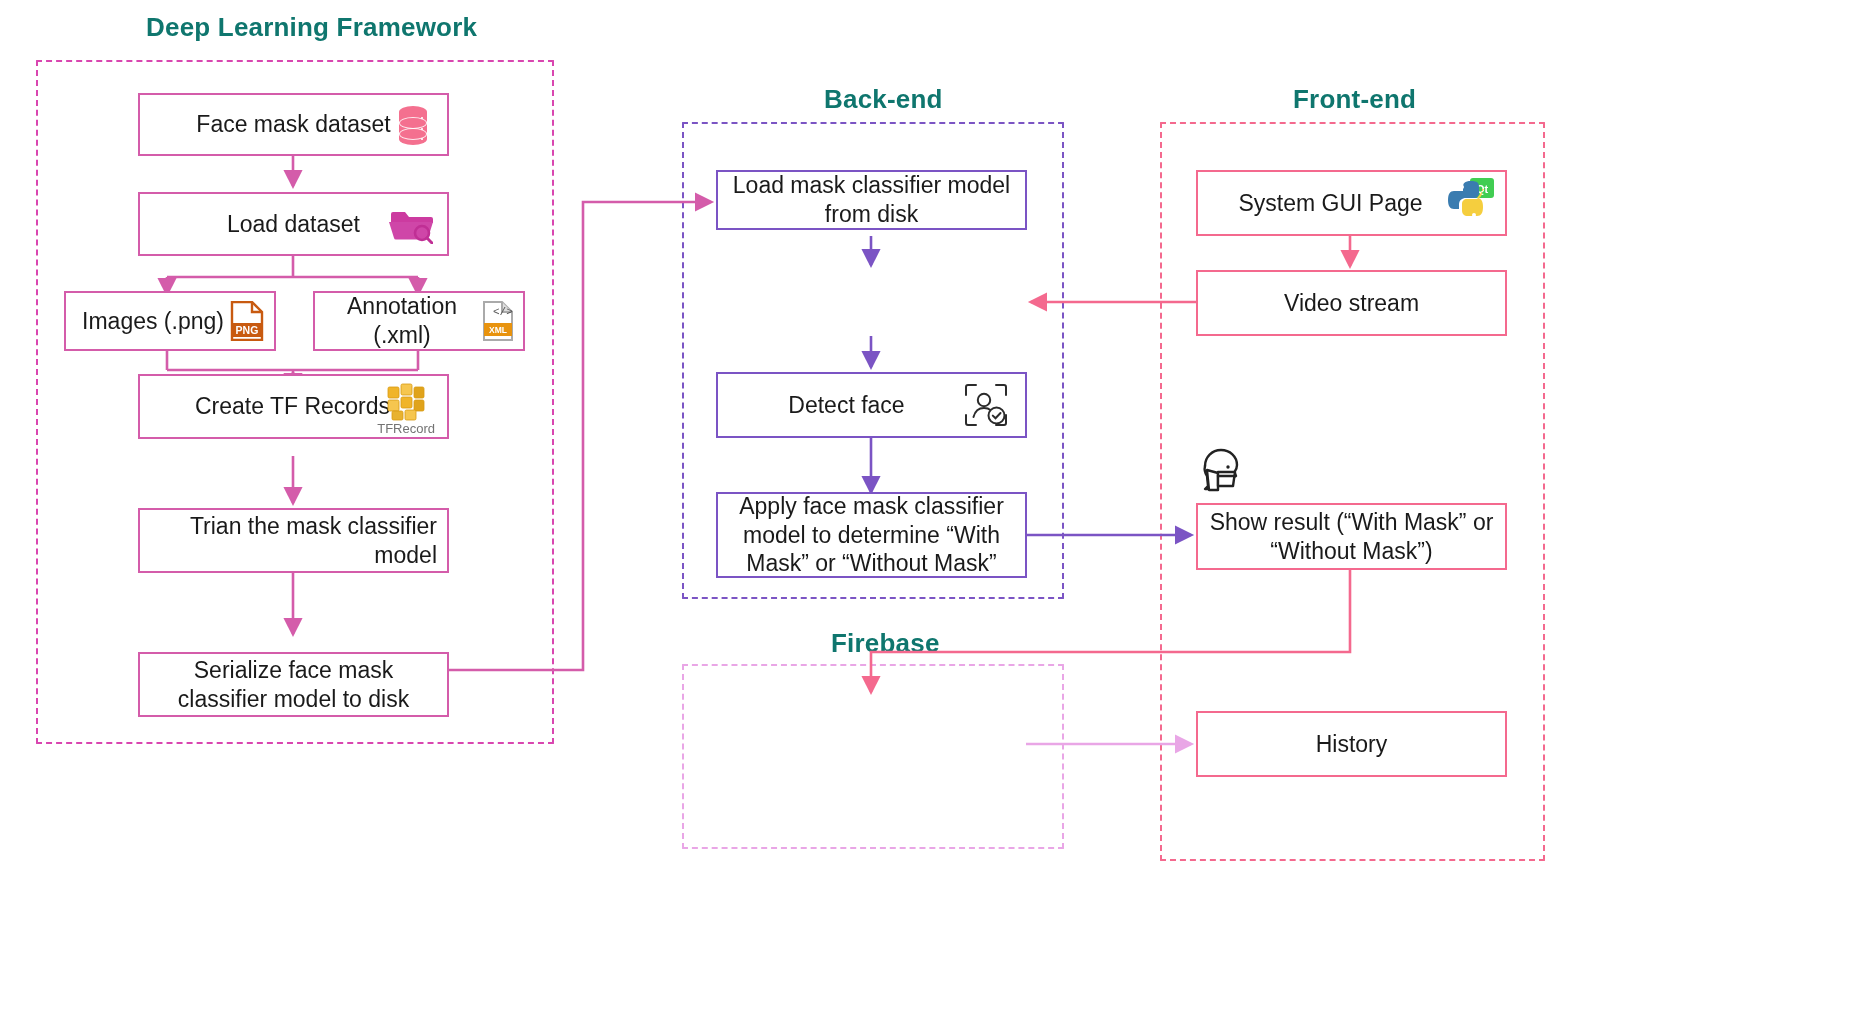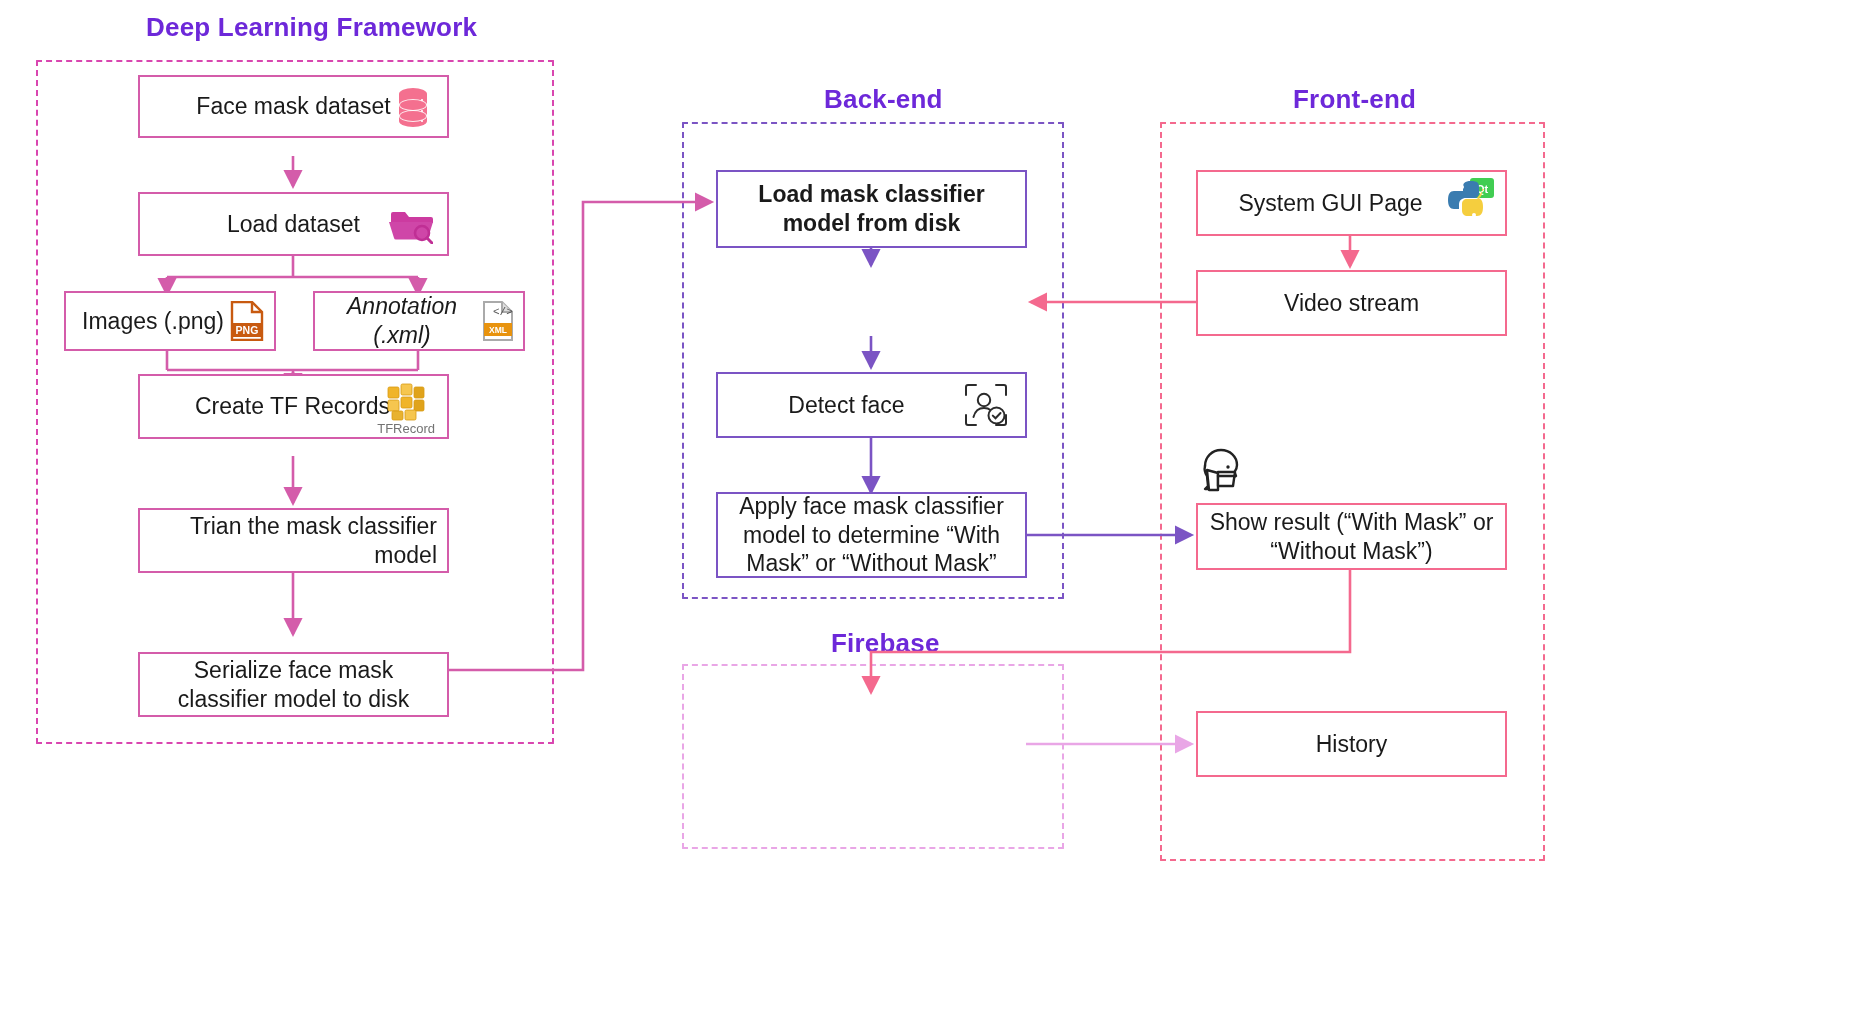--- a/index.html
+++ b/index.html
@@ -2,21 +2,21 @@
 <html><head>
 <meta charset="utf-8">
 <style>
   html,body{margin:0;padding:0;background:#ffffff;}
   body{width:1855px;height:1025px;position:relative;overflow:hidden;
        font-family:"Liberation Sans","DejaVu Sans",sans-serif;}
 
   .stage{position:absolute;inset:0;}
 
   
-  .group-title{position:absolute;font-weight:bold;font-size:26px;color:#6d28d9;
+  .group-title{position:absolute;font-weight:bold;font-size:26px;color:#0f766e;
                letter-spacing:.2px;white-space:nowrap;}
 
   
   .group{position:absolute;border-style:dashed;border-width:2.5px;border-radius:1px;
          background:transparent;}
 
   
   .node{position:absolute;box-sizing:border-box;background:#ffffff;
         border-width:2.5px;border-style:solid;display:flex;align-items:center;
         justify-content:center;text-align:center;color:#1a1a1a;font-size:23px;
@@ -102,21 +102,21 @@
       <path d="M1350,236 L1350,266" stroke="#f4698e" marker-end="url(#ah-fe)"></path>
 
       <path d="M1196,302 L1031,302" stroke="#f4698e" marker-end="url(#ah-fe)"></path>
 
       <path d="M1350,570 L1350,652 L871,652 L871,692" stroke="#f4698e" marker-end="url(#ah-fe)"></path>
 
       <path d="M1026,744 L1191,744" stroke="#e9a6e6" marker-end="url(#ah-fb)"></path>
     </g>
   </svg>
 
-  <div class="node c-dl" style="left:138px;top:75px;width:311px;height:63px;">
+  <div class="node c-dl" style="left:138px;top:93px;width:311px;height:63px;">
     <span class="label">Face mask dataset</span>
     <span class="ico" style="right:14px;top:50%;transform:translateY(-50%);">
       <svg width="40" height="42" viewBox="0 0 40 42">
         <ellipse cx="20" cy="8" rx="14" ry="6" fill="#f4708f"></ellipse>
         <path d="M6,8 v9 a14,6 0 0 0 28,0 v-9" fill="#f4708f"></path>
         <path d="M6,19 v9 a14,6 0 0 0 28,0 v-9" fill="#f4708f"></path>
         <path d="M6,30 v5 a14,6 0 0 0 28,0 v-5" fill="#f4708f"></path>
         <ellipse cx="20" cy="19" rx="14" ry="6" fill="#fff" opacity="0.85"></ellipse>
         <ellipse cx="20" cy="19" rx="13" ry="5" fill="#f4708f"></ellipse>
         <ellipse cx="20" cy="30" rx="14" ry="6" fill="#fff" opacity="0.85"></ellipse>
@@ -146,21 +146,21 @@
       <svg width="34" height="40" viewBox="0 0 34 40">
         <path d="M2,1 h20 l10,10 v28 h-30 z" fill="none" stroke="#c85a10" stroke-width="2.4"></path>
         <path d="M22,1 v10 h10" fill="none" stroke="#c85a10" stroke-width="2.4"></path>
         <rect x="3" y="22" width="28" height="14" fill="#c85a10"></rect>
         <text x="17" y="33" font-size="10.5" font-weight="bold" fill="#fff" text-anchor="middle" font-family="Liberation Sans, sans-serif">PNG</text>
       </svg>
     </span>
   </div>
 
   <div class="node c-dl" style="left:313px;top:291px;width:212px;height:60px;">
-    <span class="label" style="margin-right:34px;font-style:italic;">Annotation (.xml)</span>
+    <span class="label" style="margin-right:34px;">Annotation (.xml)</span>
     <span class="ico" style="right:8px;top:50%;transform:translateY(-50%);">
       <svg width="34" height="40" viewBox="0 0 34 40">
         <path d="M3,1 h18 l10,10 v28 h-28 z" fill="#ffffff" stroke="#aaaaaa" stroke-width="2"></path>
         <path d="M21,1 v10 h10" fill="#dddddd" stroke="#aaaaaa" stroke-width="2"></path>
         <text x="12" y="14" font-size="11" fill="#555" font-family="Liberation Mono, monospace">&lt;/&gt;</text>
         <rect x="3" y="22" width="28" height="13" fill="#e8930e"></rect>
         <text x="17" y="32" font-size="8.5" font-weight="bold" fill="#fff" text-anchor="middle" font-family="Liberation Sans, sans-serif">XML</text>
       </svg>
     </span>
   </div>
@@ -185,21 +185,21 @@
   </div>
 
   <div class="node c-dl" style="left:138px;top:508px;width:311px;height:65px;text-align:right;">
     <span class="label">Trian the mask classifier model</span>
   </div>
 
   <div class="node c-dl" style="left:138px;top:652px;width:311px;height:65px;">
     <span class="label">Serialize face mask classifier model to disk</span>
   </div>
 
-  <div class="node c-be" style="left:716px;top:170px;width:311px;height:78px;font-weight:bold;">
+  <div class="node c-be" style="left:716px;top:170px;width:311px;height:60px;">
     <span class="label">Load mask classifier model from disk</span>
   </div>
 
 
   <div class="node c-be" style="left:716px;top:372px;width:311px;height:66px;">
     <span class="label" style="margin-right:50px;">Detect face</span>
     <span class="ico" style="right:16px;top:50%;transform:translateY(-50%);">
       <svg width="46" height="46" viewBox="0 0 46 46">
         <g fill="none" stroke="#2b2b2b" stroke-width="2" stroke-linecap="round">
           <path d="M3,13 V5 a2,2 0 0 1 2,-2 h8"></path>

